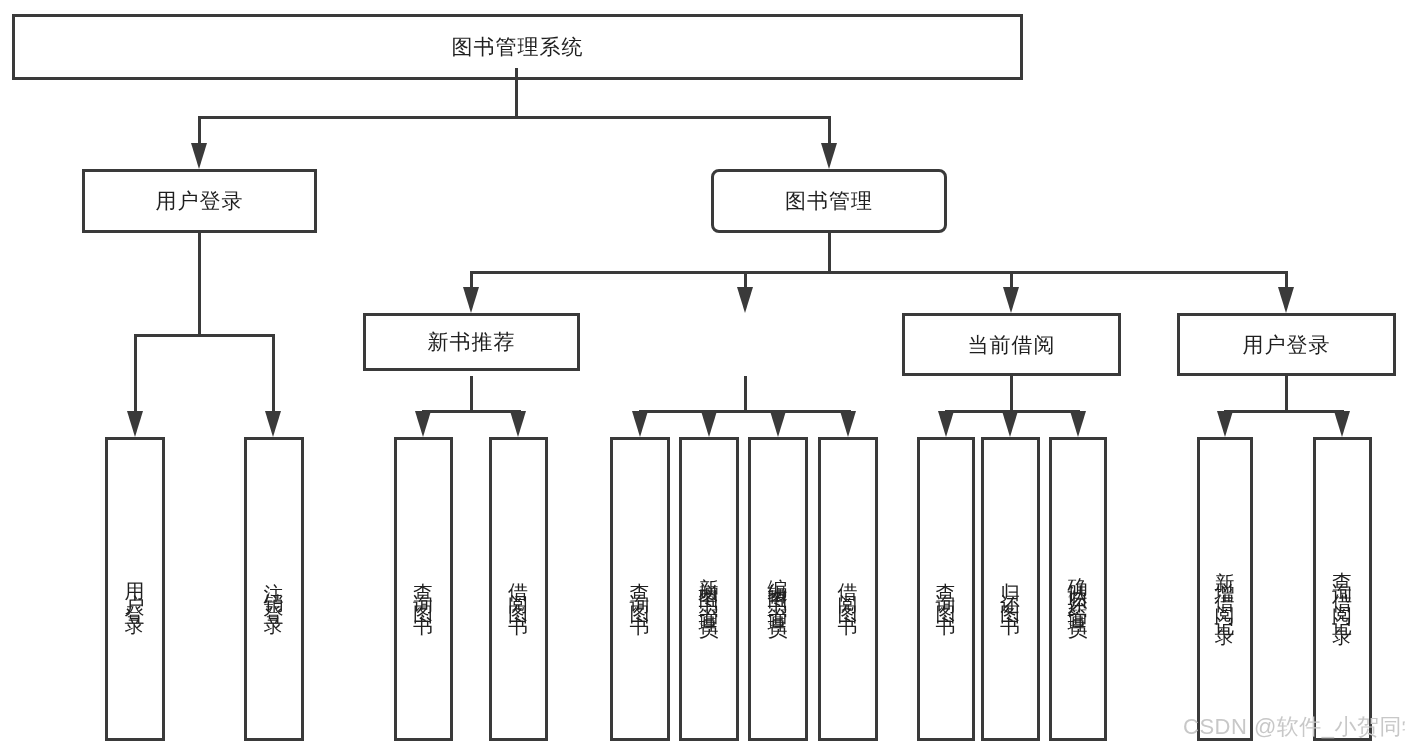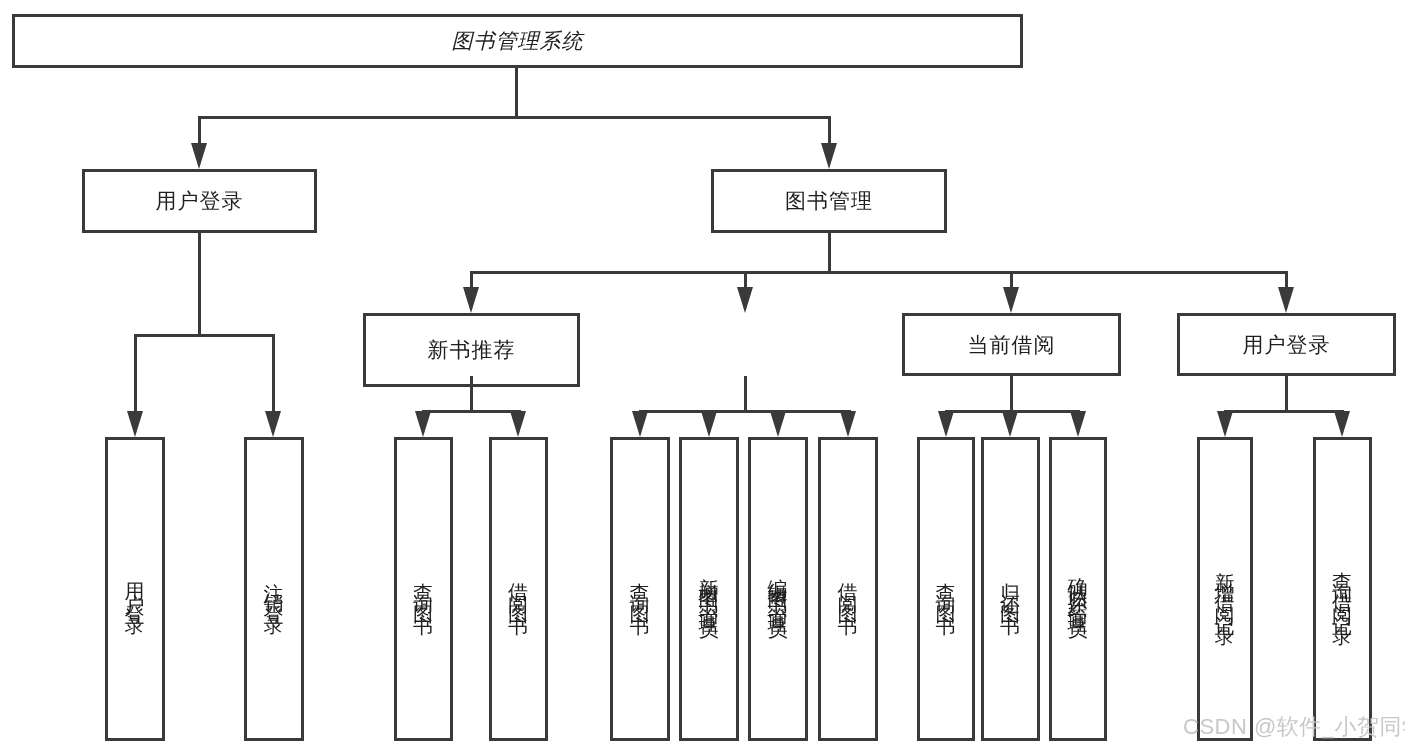--- a/index.html
+++ b/index.html
@@ -52,35 +52,35 @@
     white-space: nowrap;
     z-index: 5;
     letter-spacing: 0.5px;
   }
 </style>
 </head>
 <body>
 
 <div id="stage">
 
-  <div class="box hbox" style="left:12px; top:14px; width:1011px; height:54px;font-style:italic;">
+  <div class="box hbox" style="left:12px; top:14px; width:1011px; height:66px;">
     <span>图书管理系统</span>
   </div>
 
   <div class="line" style="left:515px; top:68px; width:3px; height:49px;"></div>
   <div class="line" style="left:198px; top:116px; width:633px; height:3px;"></div>
   <div class="line" style="left:198px; top:116px; width:3px; height:30px;"></div>
   <div class="arrow" style="left:191px; top:143px;"></div>
   <div class="line" style="left:828px; top:116px; width:3px; height:30px;"></div>
   <div class="arrow" style="left:821px; top:143px;"></div>
 
   <div class="box hbox" style="left:82px; top:169px; width:235px; height:64px;">
     <span>用户登录</span>
   </div>
-  <div class="box hbox" style="left:711px; top:169px; width:236px; height:64px;">
+  <div class="box hbox" style="left:711px; top:169px; width:236px; height:64px;border-radius:8px;">
     <span>图书管理</span>
   </div>
 
   <div class="line" style="left:198px; top:233px; width:3px; height:103px;"></div>
   <div class="line" style="left:134px; top:334px; width:141px; height:3px;"></div>
   <div class="line" style="left:134px; top:334px; width:3px; height:80px;"></div>
   <div class="arrow" style="left:127px; top:411px;"></div>
   <div class="line" style="left:272px; top:334px; width:3px; height:80px;"></div>
   <div class="arrow" style="left:265px; top:411px;"></div>
 
@@ -88,21 +88,21 @@
   <div class="line" style="left:470px; top:271px; width:817px; height:3px;"></div>
   <div class="line" style="left:470px; top:271px; width:3px; height:19px;"></div>
   <div class="arrow" style="left:463px; top:287px;"></div>
   <div class="line" style="left:744px; top:271px; width:3px; height:19px;"></div>
   <div class="arrow" style="left:737px; top:287px;"></div>
   <div class="line" style="left:1010px; top:271px; width:3px; height:19px;"></div>
   <div class="arrow" style="left:1003px; top:287px;"></div>
   <div class="line" style="left:1285px; top:271px; width:3px; height:19px;"></div>
   <div class="arrow" style="left:1278px; top:287px;"></div>
 
-  <div class="box hbox" style="left:363px; top:313px; width:217px; height:74px;">
+  <div class="box hbox" style="left:363px; top:313px; width:217px; height:58px;">
     <span>新书推荐</span>
   </div>
   <div class="box hbox" style="left:902px; top:313px; width:219px; height:63px;">
     <span>当前借阅</span>
   </div>
   <div class="box hbox" style="left:1177px; top:313px; width:219px; height:63px;">
     <span>用户登录</span>
   </div>
 
   <div class="line" style="left:470px; top:376px; width:3px; height:37px;"></div>

